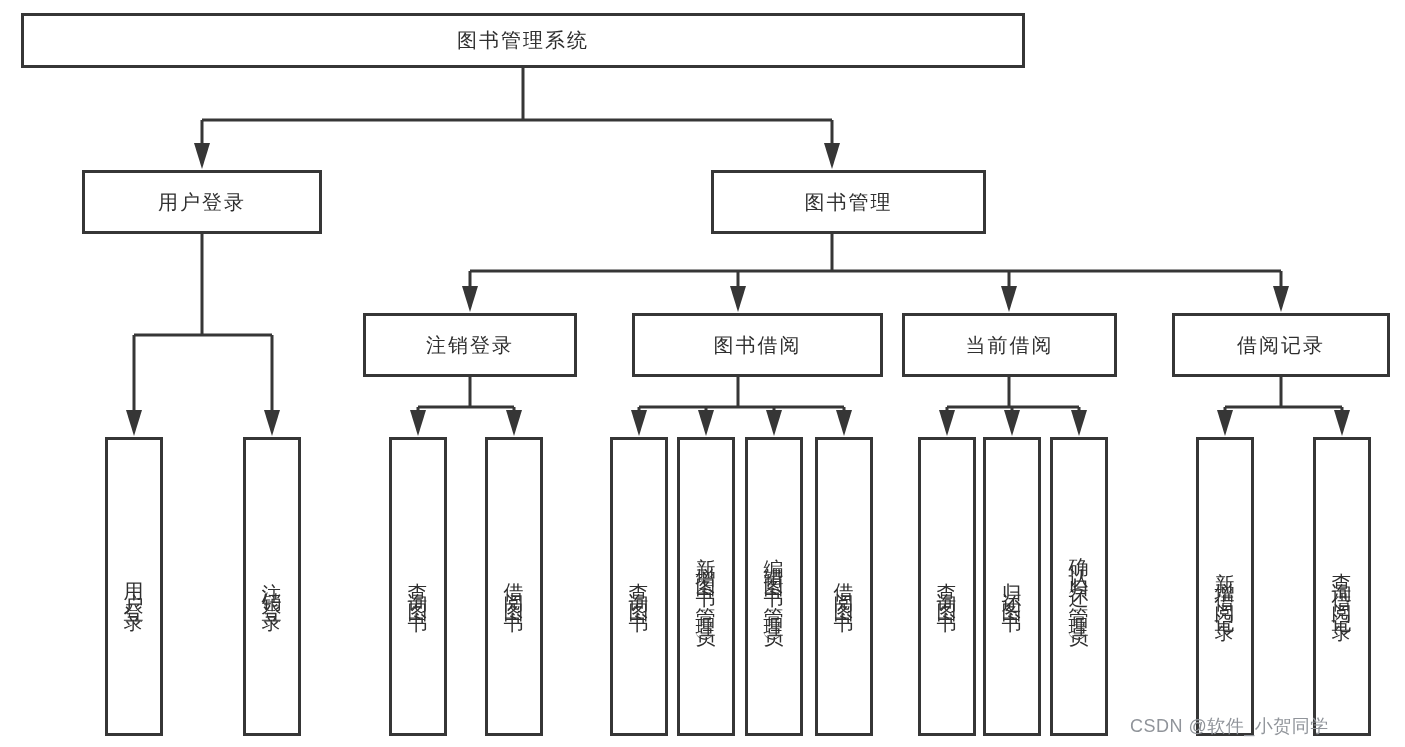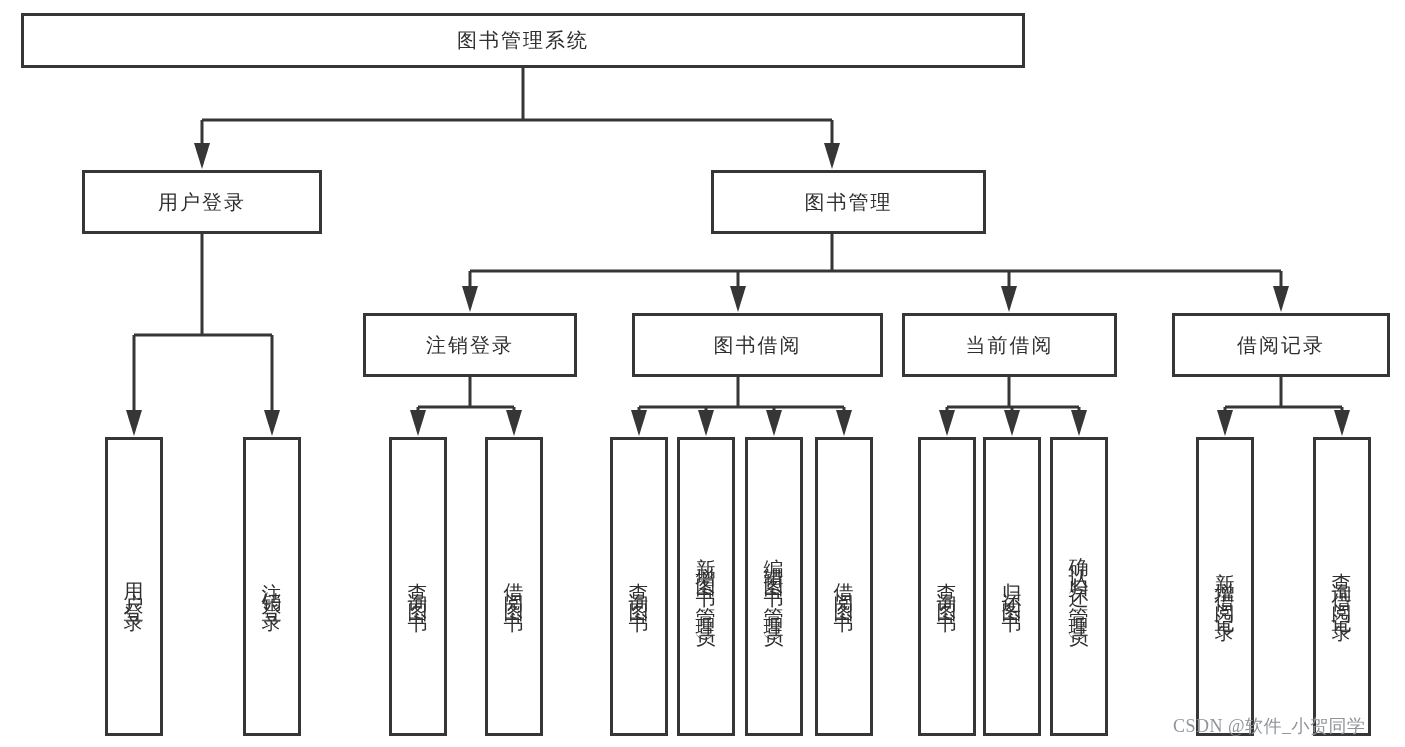--- a/index.html
+++ b/index.html
@@ -35,27 +35,26 @@
   }
   .v{
     writing-mode:vertical-rl;
     text-orientation:mixed;
     font-size:20px;
     letter-spacing:10px;
     line-height:1;
   }
   .watermark{
     position:absolute;
-    left:1173px;top:714px;
+    left:1130px;top:714px;
     font-size:18px;
     letter-spacing:0.5px;
     color:var(--watermark);
     white-space:nowrap;
     z-index:5;
-    font-family:Liberation Serif, serif;
   }
 </style>
 </head>
 <body>
 
 <div class="canvas">
 
   <svg class="connectors" width="1405" height="747" viewBox="0 0 1405 747" aria-hidden="true">
     <g style="stroke:var(--line);fill:none;" stroke-width="3">
       <path d="M523 68 V120 M202 120 H832 M202 120 V150 M832 120 V150"></path>

